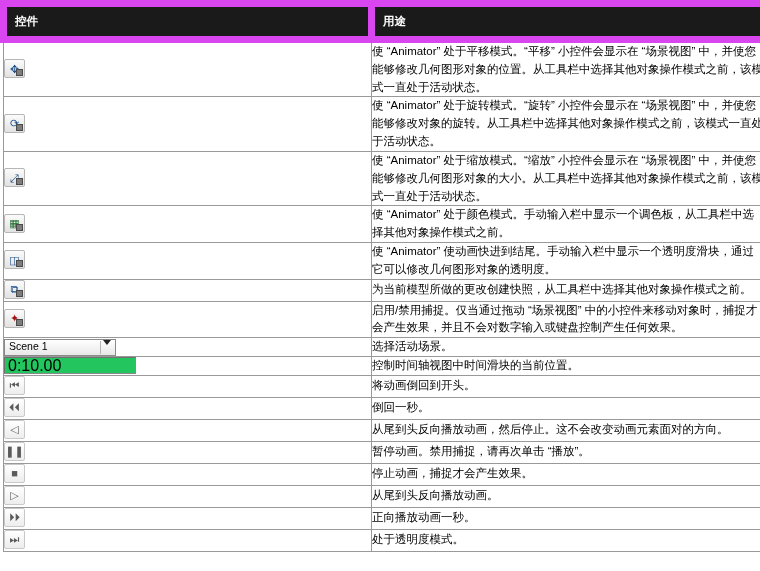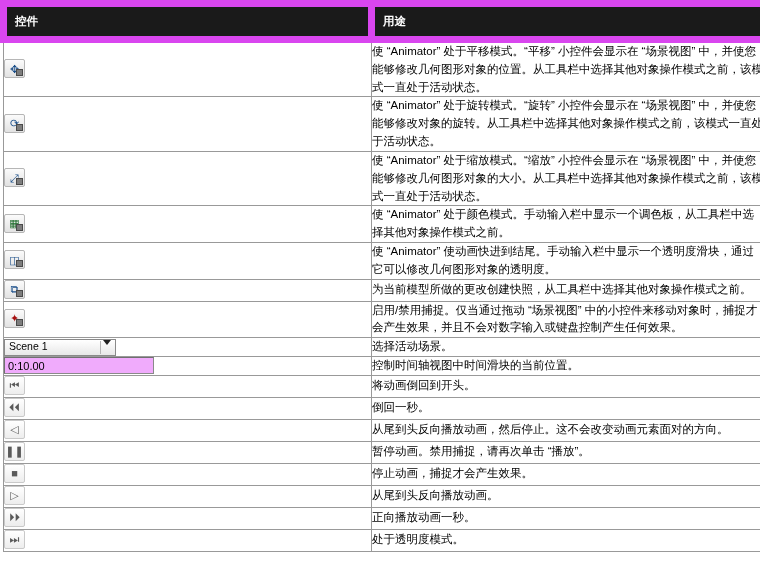--- a/index.html
+++ b/index.html
@@ -121,29 +121,29 @@
     position: absolute;
     right: 14px;
     top: 1px;
     bottom: 1px;
     width: 1px;
     background: #b5b5b5;
   }
 
   
   .time-input {
-    width: 150px;
+    width: 132px;
     height: 17px;
     box-sizing: border-box;
     border: 1px solid #8a8a8a;
     border-top-color: #707070;
     border-left-color: #707070;
-    background: #f0abfc;
+    background: #22c55e;
     font-family: "Liberation Sans", sans-serif;
-    font-size: 11px;
+    font-size: 16px;
     color: #000;
     padding: 0 3px;
     line-height: 15px;
   }
 </style>
 </head>
 <body>
 
 <table class="ctrl-table">
   <colgroup>

